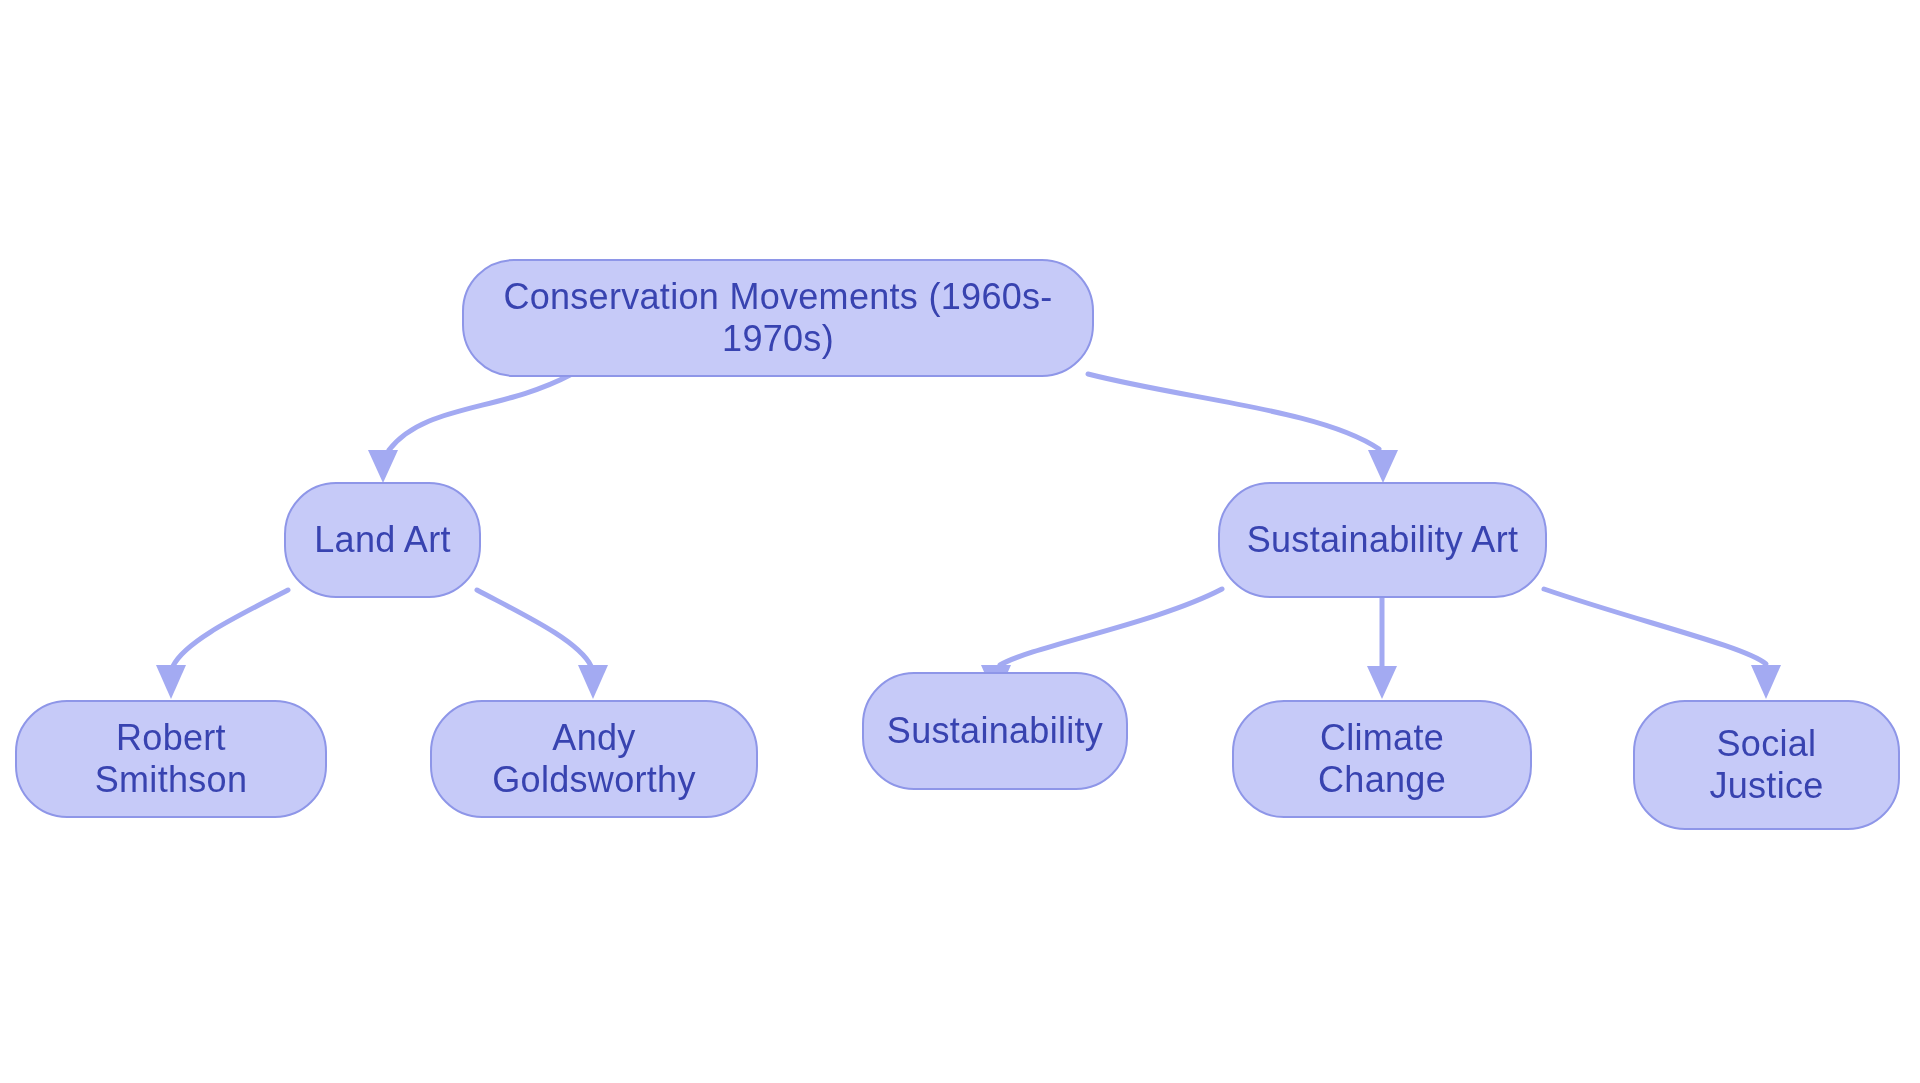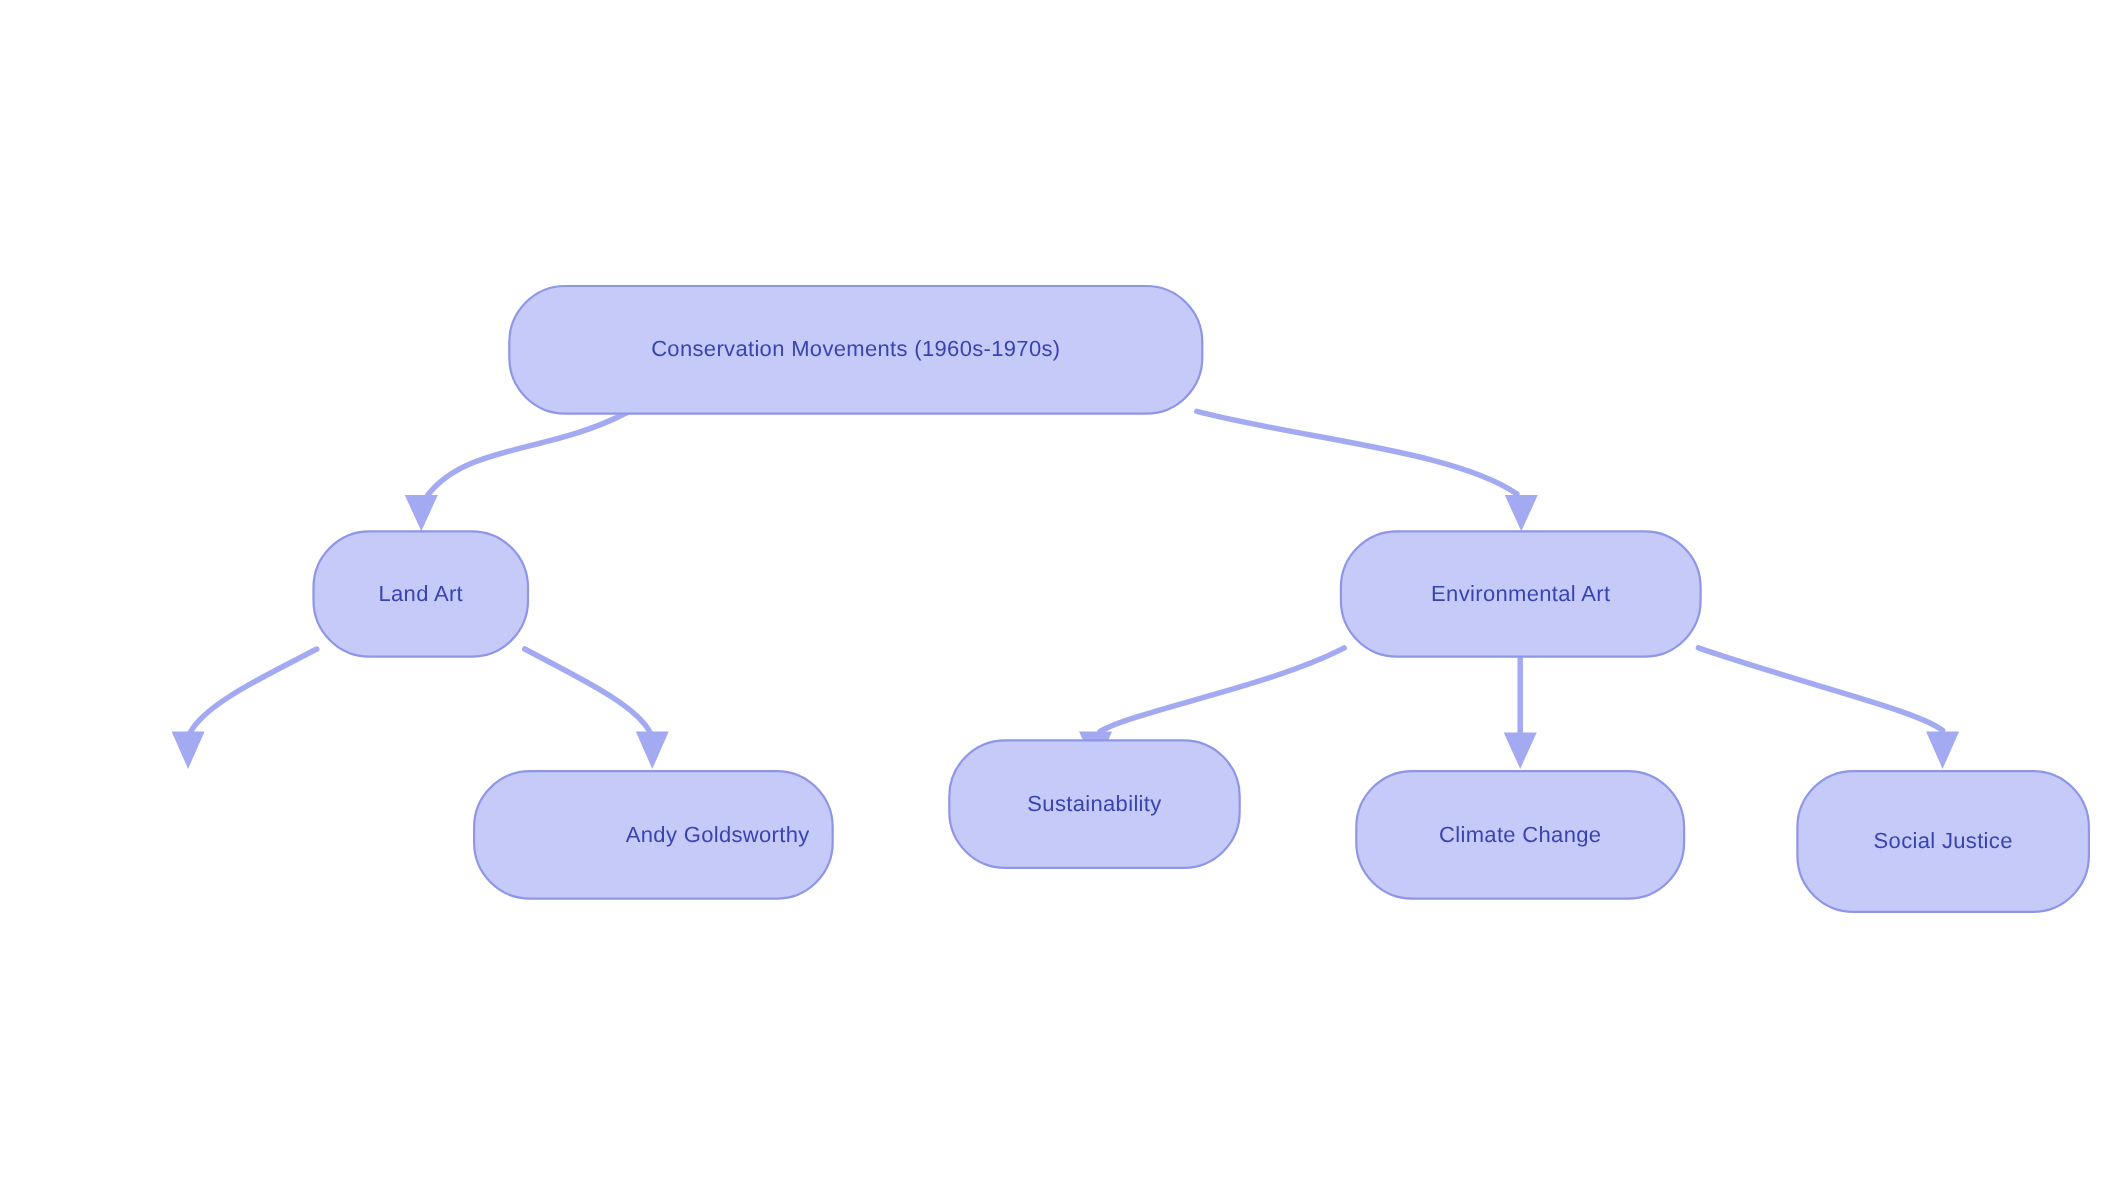--- a/index.html
+++ b/index.html
@@ -40,21 +40,21 @@
   .node {
     position: absolute;
     background: var(--node-fill);
     border: 2px solid var(--node-border);
     border-radius: 52px;
     display: flex;
     align-items: center;
     justify-content: center;
     text-align: center;
     color: var(--text-color);
-    font-size: 20px;
+    font-size: 36px;
     font-weight: 400;
     letter-spacing: 0.3px;
     padding: 0 20px;
   }
 </style>
 </head>
 <body>
 
 <div class="canvas">
 
@@ -91,23 +91,26 @@
 
   <div class="node" style="left:462px; top:259px; width:632px; height:118px;">
     <span>Conservation Movements (1960s-1970s)</span>
   </div>
 
   <div class="node" style="left:284px; top:482px; width:197px; height:116px;">
     <span>Land Art</span>
   </div>
 
   <div class="node" style="left:1218px; top:482px; width:329px; height:116px;">
-    <span>Environmental Art</span>
+    <span>Sustainability Art</span>
   </div>
 
+  <div class="node" style="left:15px; top:700px; width:312px; height:118px;">
+    <span>Robert Smithson</span>
+  </div>
 
   <div class="node" style="left:430px; top:700px; width:328px; height:118px;justify-content:flex-end;">
     <span>Andy Goldsworthy</span>
   </div>
 
   <div class="node" style="left:862px; top:672px; width:266px; height:118px;">
     <span>Sustainability</span>
   </div>
 
   <div class="node" style="left:1232px; top:700px; width:300px; height:118px;">

